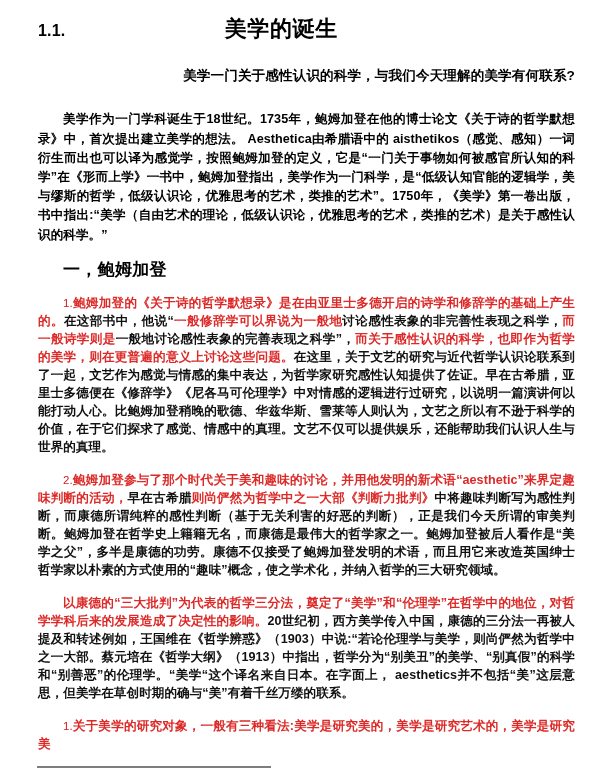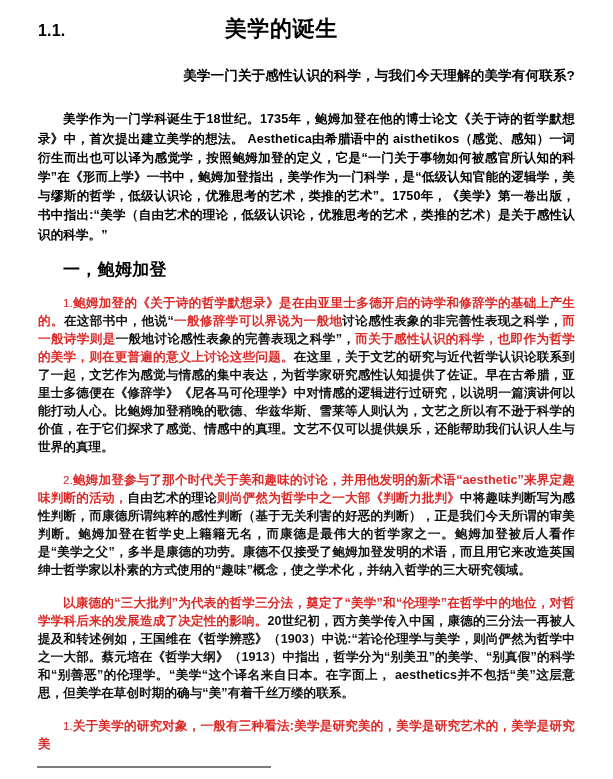--- a/index.html
+++ b/index.html
@@ -124,21 +124,21 @@
 
     <div class="para">美学作为一门学科诞生于18世纪。1735年，鲍姆加登在他的博士论文《关于诗的哲学默想录》中，首次提出建立美学的想法。 Aesthetica由希腊语中的 aisthetikos（感觉、感知）一词衍生而出也可以译为感觉学，按照鲍姆加登的定义，它是“一门关于事物如何被感官所认知的科学”在《形而上学》一书中，鲍姆加登指出，美学作为一门科学，是“低级认知官能的逻辑学，美与缪斯的哲学，低级认识论，优雅思考的艺术，类推的艺术”。1750年，《美学》第一卷出版，书中指出:“美学（自由艺术的理论，低级认识论，优雅思考的艺术，类推的艺术）是关于感性认识的科学。”</div>
 
     <div class="subhead">一，鲍姆加登</div>
 
     <div class="numpara">
       <span class="idx">1.</span><span><span class="red">鲍姆加登的《关于诗的哲学默想录》是在由亚里士多德开启的诗学和修辞学的基础上产生的。</span><span class="blk">在这部书中，他说“</span><span class="red">一般修辞学可以界说为一般地</span><span class="blk">讨论感性表象的非完善性表现之科学，</span><span class="red">而一般诗学则是</span><span class="blk">一般地讨论感性表象的完善表现之科学”，</span><span class="red">而关于感性认识的科学，也即作为哲学的美学，则在更普遍的意义上讨论这些问题。</span><span class="blk">在这里，关于文艺的研究与近代哲学认识论联系到了一起，文艺作为感觉与情感的集中表达，为哲学家研究感性认知提供了佐证。早在古希腊，亚里士多德便在《修辞学》《尼各马可伦理学》中对情感的逻辑进行过研究，以说明一篇演讲何以能打动人心。比鲍姆加登稍晚的歌德、华兹华斯、雪莱等人则认为，文艺之所以有不逊于科学的价值，在于它们探求了感觉、情感中的真理。文艺不仅可以提供娱乐，还能帮助我们认识人生与世界的真理。</span></span>
     </div>
 
     <div class="numpara">
-      <span class="idx">2.</span><span><span class="red">鲍姆加登参与了那个时代关于美和趣味的讨论，并用他发明的新术语“aesthetic”来界定趣味判断的活动，</span><span class="blk">自由艺术的理论</span><span class="red">则尚俨然为哲学中之一大部《判断力批判》</span><span class="blk">中将趣味判断写为感性判断，而康德所谓纯粹的感性判断（基于无关利害的好恶的判断），正是我们今天所谓的审美判断。鲍姆加登在哲学史上籍籍无名，而康德是最伟大的哲学家之一。鲍姆加登被后人看作是“美学之父”，多半是康德的功劳。康德不仅接受了鲍姆加登发明的术语，而且用它来改造英国绅士哲学家以朴素的方式使用的“趣味”概念，使之学术化，并纳入哲学的三大研究领域。</span></span>
+      <span class="idx">2.</span><span><span class="red">鲍姆加登参与了那个时代关于美和趣味的讨论，并用他发明的新术语“aesthetic”来界定趣味判断的活动，</span><span class="blk">早在古希腊</span><span class="red">则尚俨然为哲学中之一大部《判断力批判》</span><span class="blk">中将趣味判断写为感性判断，而康德所谓纯粹的感性判断（基于无关利害的好恶的判断），正是我们今天所谓的审美判断。鲍姆加登在哲学史上籍籍无名，而康德是最伟大的哲学家之一。鲍姆加登被后人看作是“美学之父”，多半是康德的功劳。康德不仅接受了鲍姆加登发明的术语，而且用它来改造英国绅士哲学家以朴素的方式使用的“趣味”概念，使之学术化，并纳入哲学的三大研究领域。</span></span>
     </div>
 
 
     <div class="numpara">
       <span><span class="red">以康德的“三大批判”为代表的哲学三分法，奠定了“美学”和“伦理学”在哲学中的地位，对哲学学科后来的发展造成了决定性的影响。</span><span class="blk">20世纪初，西方美学传入中国，康德的三分法一再被人提及和转述例如，王国维在《哲学辨惑》（1903）中说:“若论伦理学与美学，则尚俨然为哲学中之一大部。蔡元培在《哲学大纲》（1913）中指出，哲学分为“别美丑”的美学、“别真假”的科学和“别善恶”的伦理学。“美学“这个译名来自日本。在字面上， aesthetics并不包括“美”这层意思，但美学在草创时期的确与“美”有着千丝万缕的联系。</span></span>
     </div>
 
     <div class="numpara tight">
       <span class="idx">1.</span><span><span class="red">关于美学的研究对象，一般有三种看法:美学是研究美的，美学是研究艺术的，美学是研究美</span></span>
     </div>

